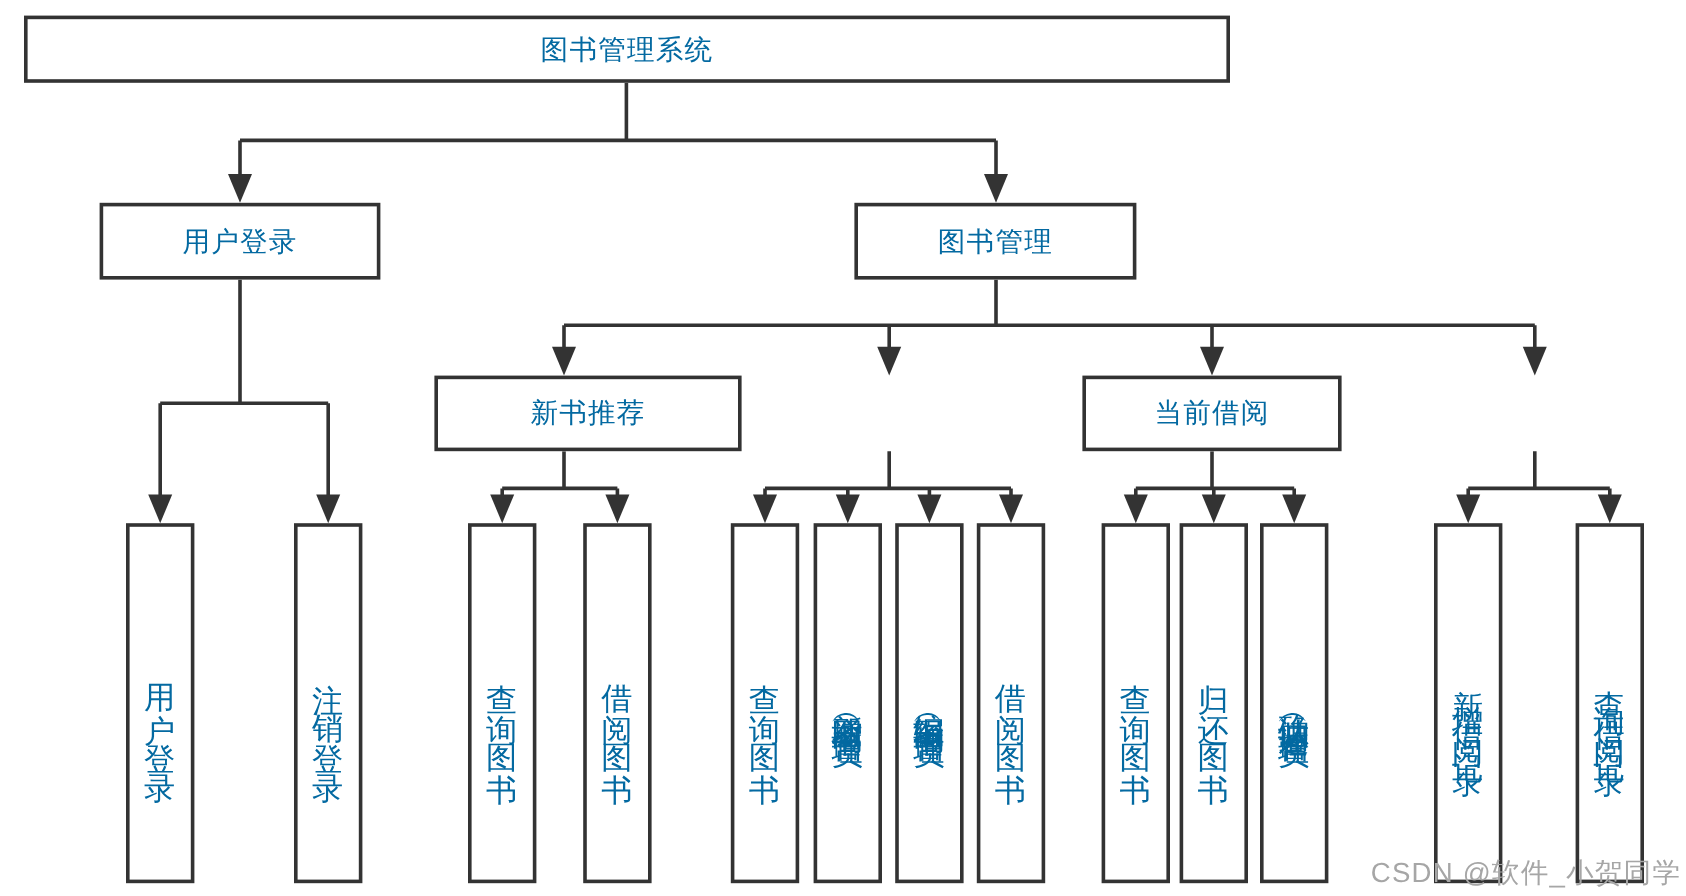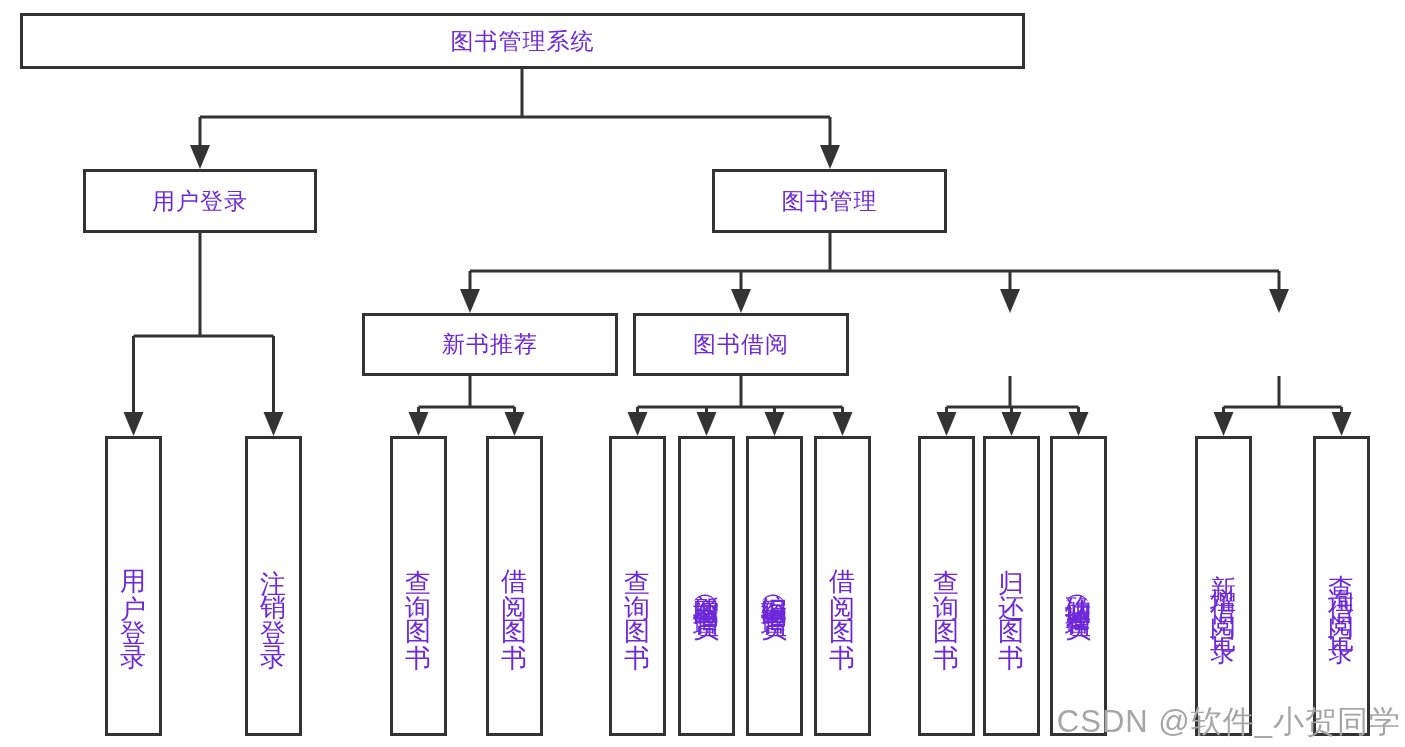--- a/index.html
+++ b/index.html
@@ -9,39 +9,39 @@
     background:#ffffff;
     font-family:"Liberation Sans", sans-serif;
     overflow:hidden;
   }
   .wires{position:absolute;left:0;top:0;}
   .node{
     position:absolute;
     box-sizing:border-box;
     border:3px solid #333333;
     background:#ffffff;
-    color:#6d28d9;
+    color:#0369a1;
     display:flex;align-items:center;justify-content:center;
     text-align:center;
   }
   .hnode{font-size:23px;letter-spacing:1px;}
   .vnode span{
     writing-mode:vertical-rl;
     text-orientation:mixed;
     font-size:26px;
     line-height:1;
     white-space:nowrap;
   }
   .ls4 span{letter-spacing:25px;margin-bottom:-25px;}
   .ls6 span{letter-spacing:13px;margin-bottom:-13px;}
   .ls9 span{letter-spacing:3px;margin-bottom:-3px;}
   .watermark{
     position:absolute;
     right:4px;bottom:4px;
-    font-size:31px;
+    font-size:23px;
     color:#a6a6a6;
     z-index:10;
     letter-spacing:1px;
   }
 </style>
 </head>
 <body>
 
 <div class="canvas">
 
@@ -92,22 +92,22 @@
   <div class="node hnode" style="left:83px;top:169px;width:234px;height:64px">
     <span>用户登录</span>
   </div>
   <div class="node hnode" style="left:712px;top:169px;width:235px;height:64px">
     <span>图书管理</span>
   </div>
 
   <div class="node hnode" style="left:362px;top:313px;width:256px;height:63px">
     <span>新书推荐</span>
   </div>
-  <div class="node hnode" style="left:633px;top:313px;width:216px;height:63px">
-    <span>图书借阅</span>
+  <div class="node hnode" style="left:902px;top:313px;width:216px;height:63px">
+    <span>当前借阅</span>
   </div>
 
   <div class="node vnode ls4" style="left:105px;top:436px;width:57px;height:300px">
     <span>用户登录</span>
   </div>
   <div class="node vnode ls4" style="left:245px;top:436px;width:57px;height:300px">
     <span>注销登录</span>
   </div>
 
   <div class="node vnode ls4" style="left:390px;top:436px;width:57px;height:300px">

